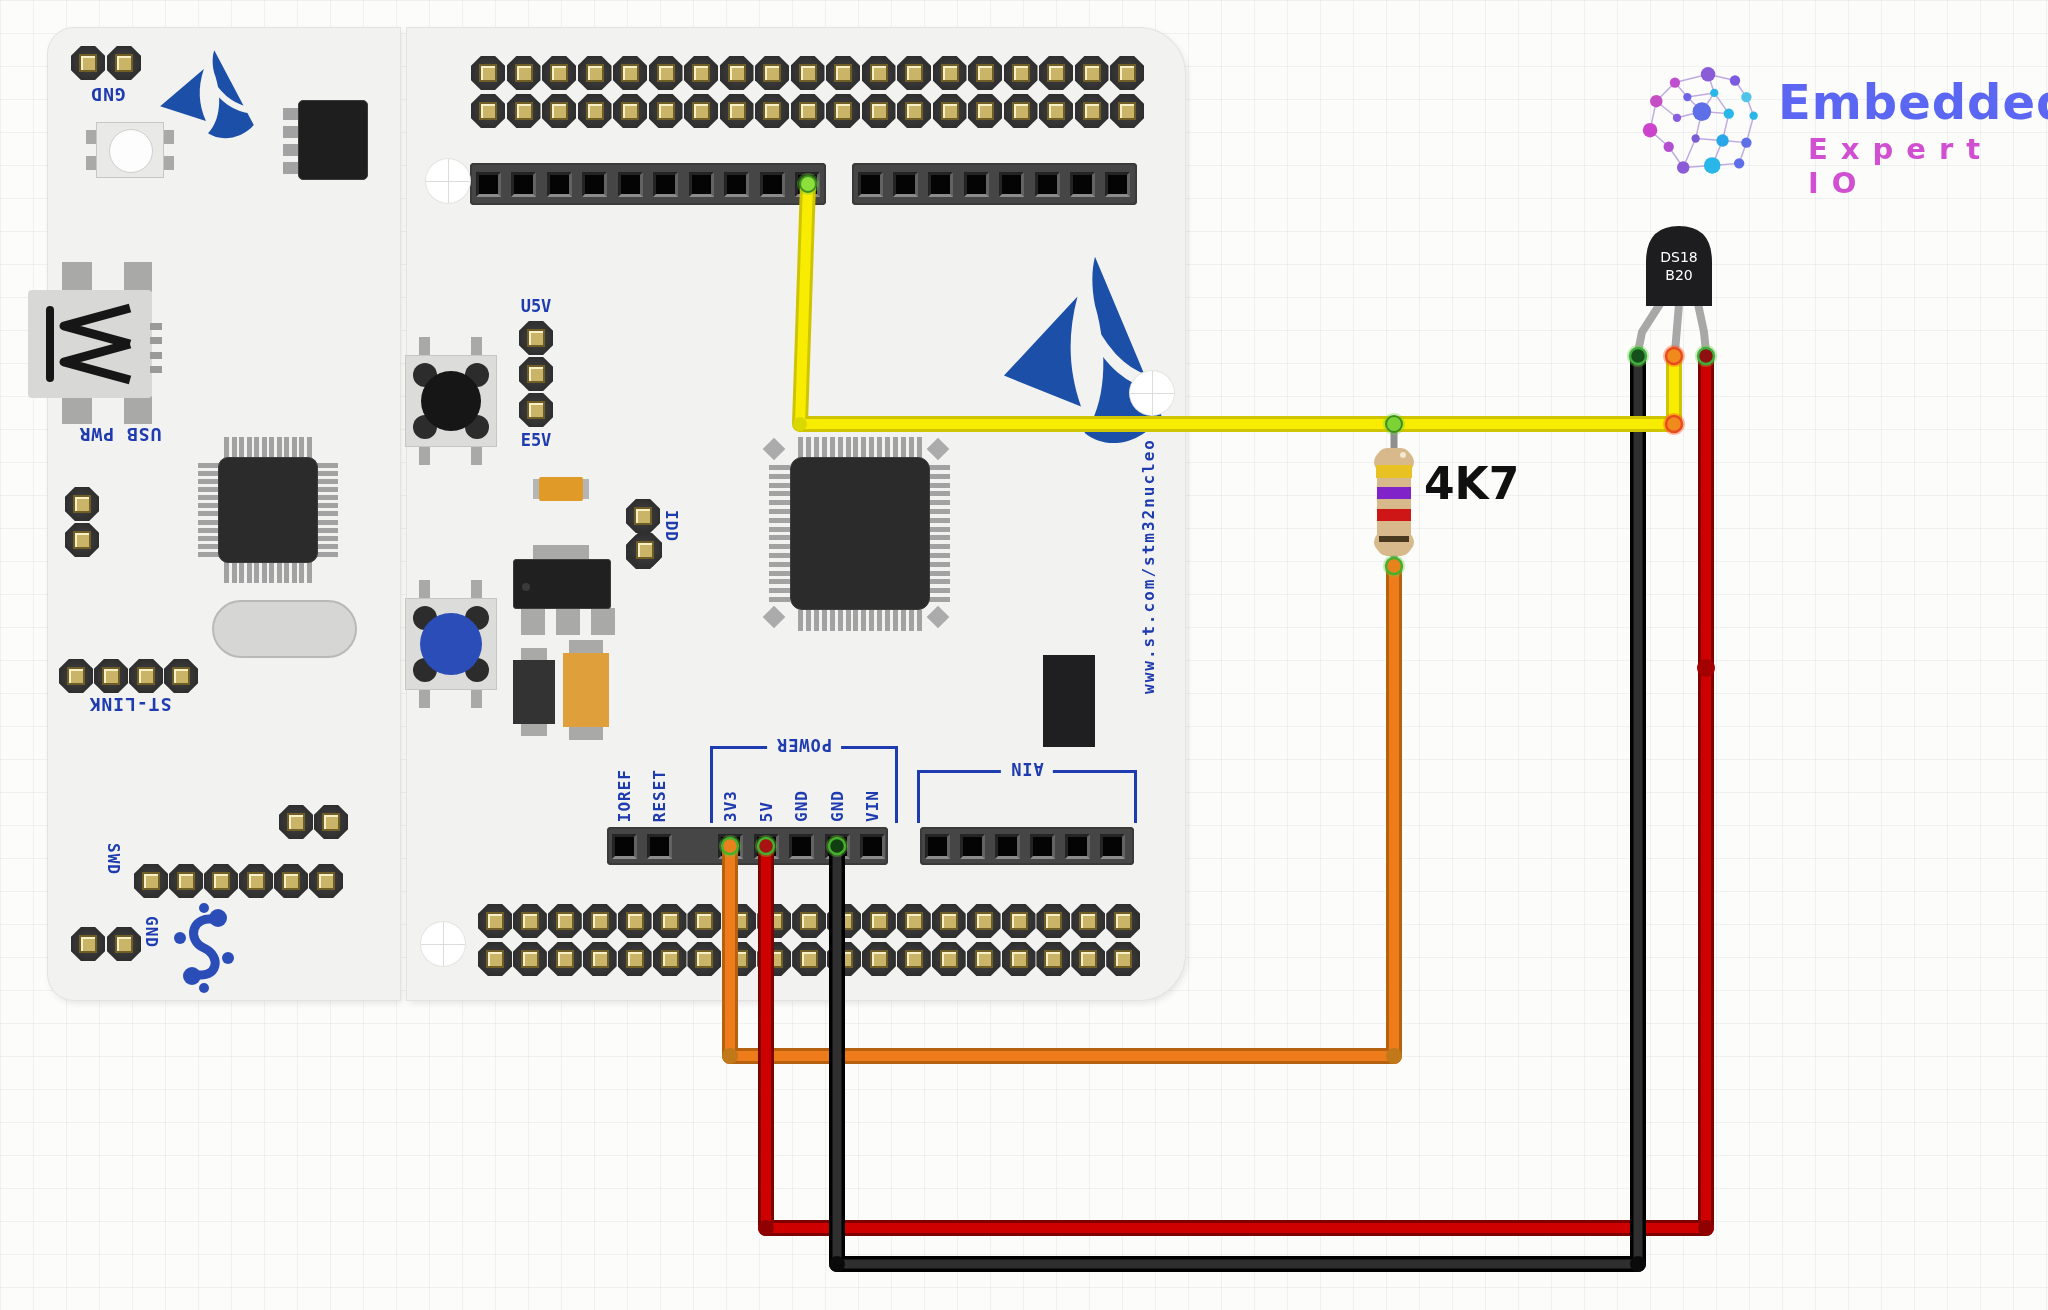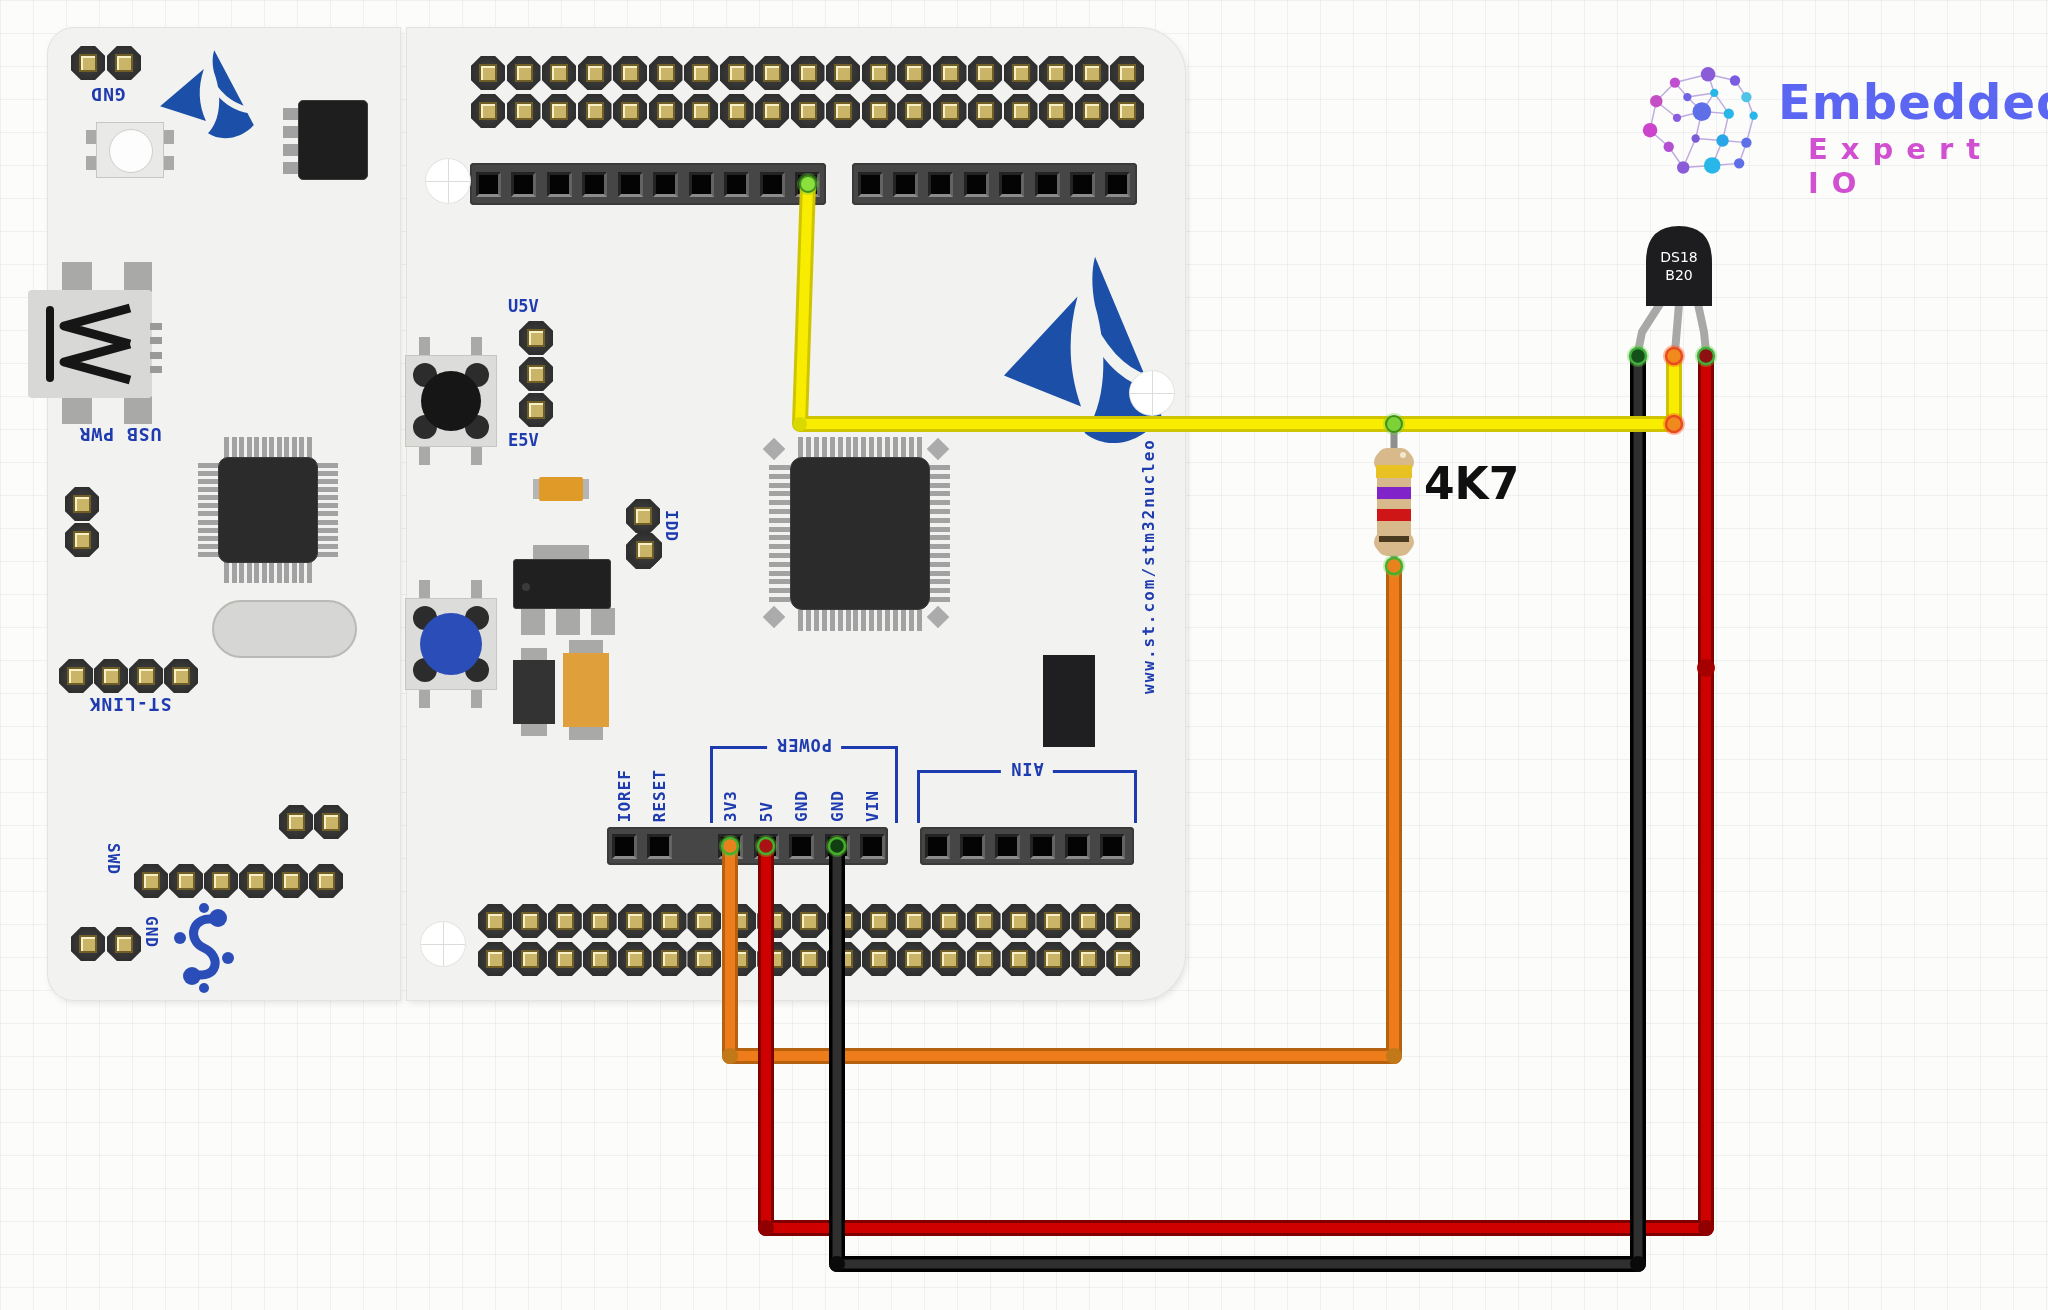--- a/index.html
+++ b/index.html
@@ -21,21 +21,21 @@
     background:#c9b468;border:2px solid #6f5e26;box-sizing:content-box;
     box-shadow:inset 2px 2px 0 rgba(255,250,215,.85);}
   .vlab{position:absolute;writing-mode:vertical-rl;white-space:nowrap;
     font:bold 16px "DejaVu Sans Mono",monospace;color:#1e3bb0;letter-spacing:1px;}
   .vlab.up{transform:rotate(180deg);}
   .vrow{position:absolute;left:0;width:2048px;height:0;overflow:visible;}
   .vrow .vlab{transform:translateX(-50%);}
   .vrow.up .vlab{transform:translateX(-50%) rotate(180deg);}
   .flip{position:absolute;transform:rotate(180deg);font:bold 18px "DejaVu Sans Mono",monospace;
     color:#1e3bb0;text-align:center;letter-spacing:1px;}
-  .hlab{position:absolute;font:bold 17px "DejaVu Sans Mono",monospace;color:#1e3bb0;text-align:left;}
+  .hlab{position:absolute;font:bold 17px "DejaVu Sans Mono",monospace;color:#1e3bb0;text-align:center;}
   .bracket{position:absolute;border:3px solid #1e3bb0;border-bottom:none;}
   .bracket .title{position:absolute;top:-14px;left:50%;transform:translateX(-50%) rotate(180deg);
     background:#f2f2f0;padding:0 9px;font:bold 17px "DejaVu Sans Mono",monospace;color:#1e3bb0;letter-spacing:1px;}
   .legsH{position:absolute;display:flex;justify-content:space-between;}
   .legsH .leg{width:5px;height:100%;background:#a2a2a2;}
   .legsV{position:absolute;display:flex;flex-direction:column;justify-content:space-between;}
   .legsV .leg{height:5px;width:100%;background:#a2a2a2;}
   .legsV.soic .leg{height:12px;}
   .legsV.usbpins .leg{height:7px;background:#9a9a9a;}
   .chip{position:absolute;background:#2b2b2b;border:1px solid #3c3c3c;box-sizing:border-box;}

